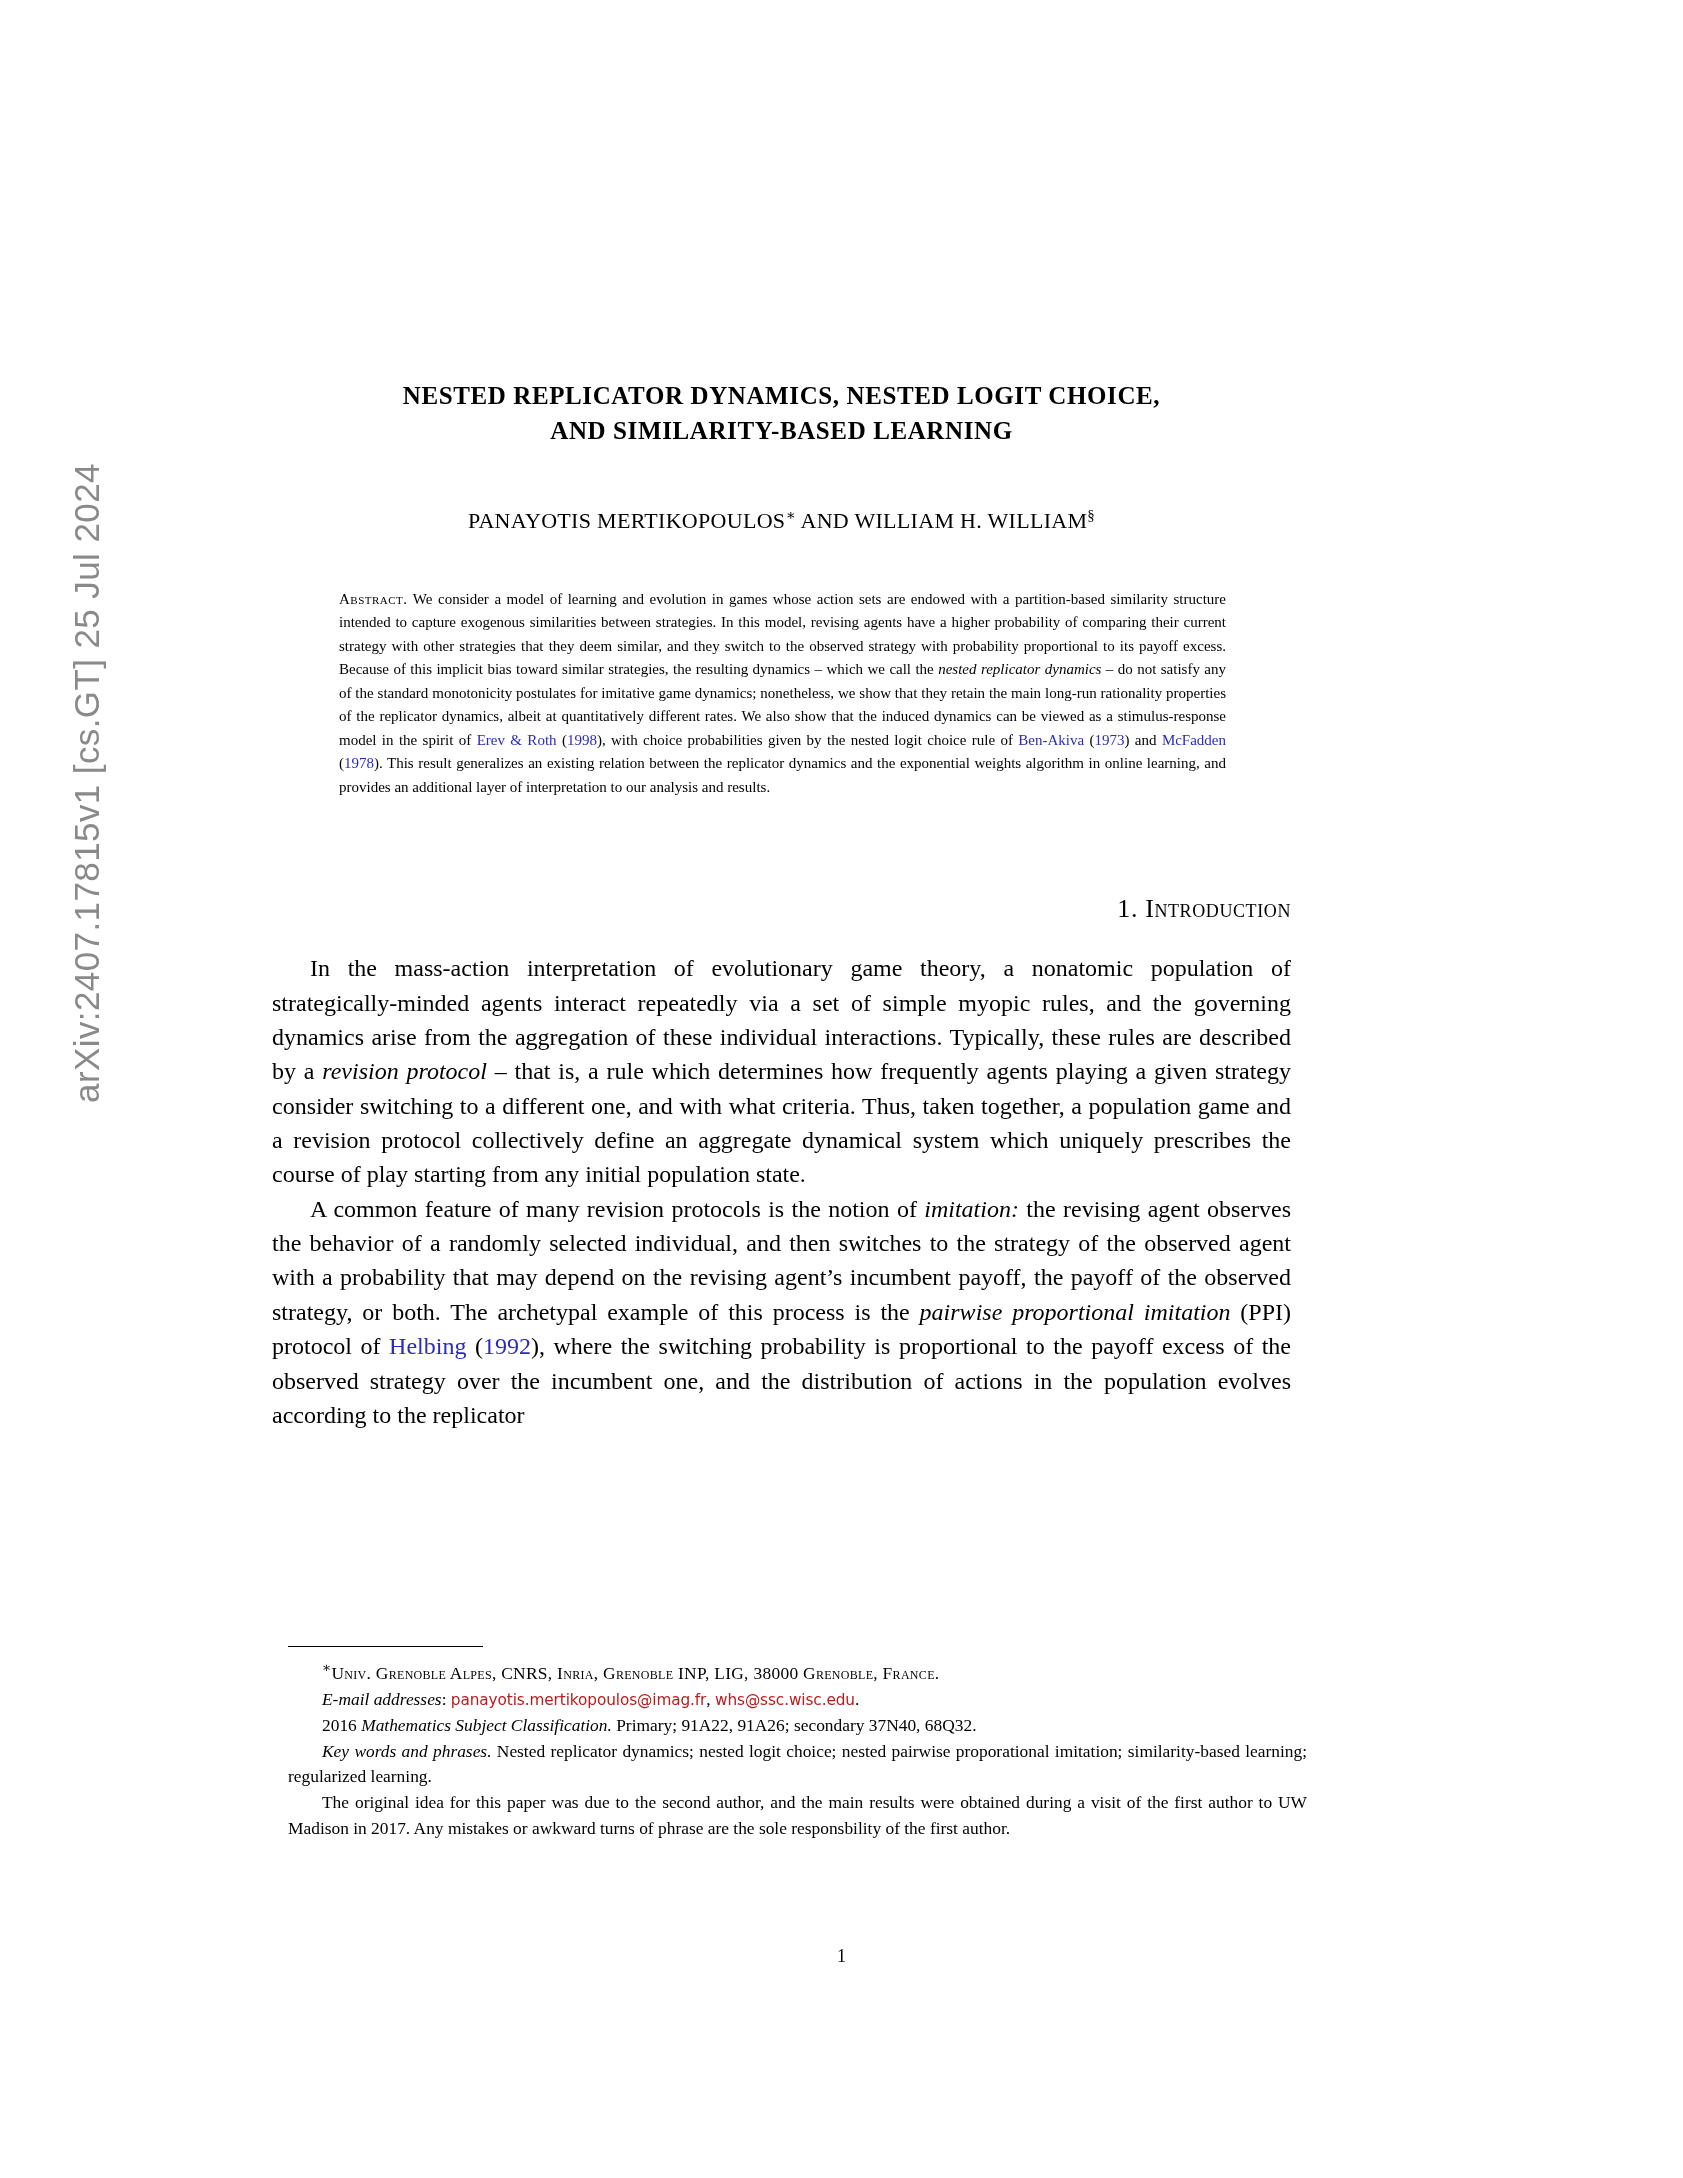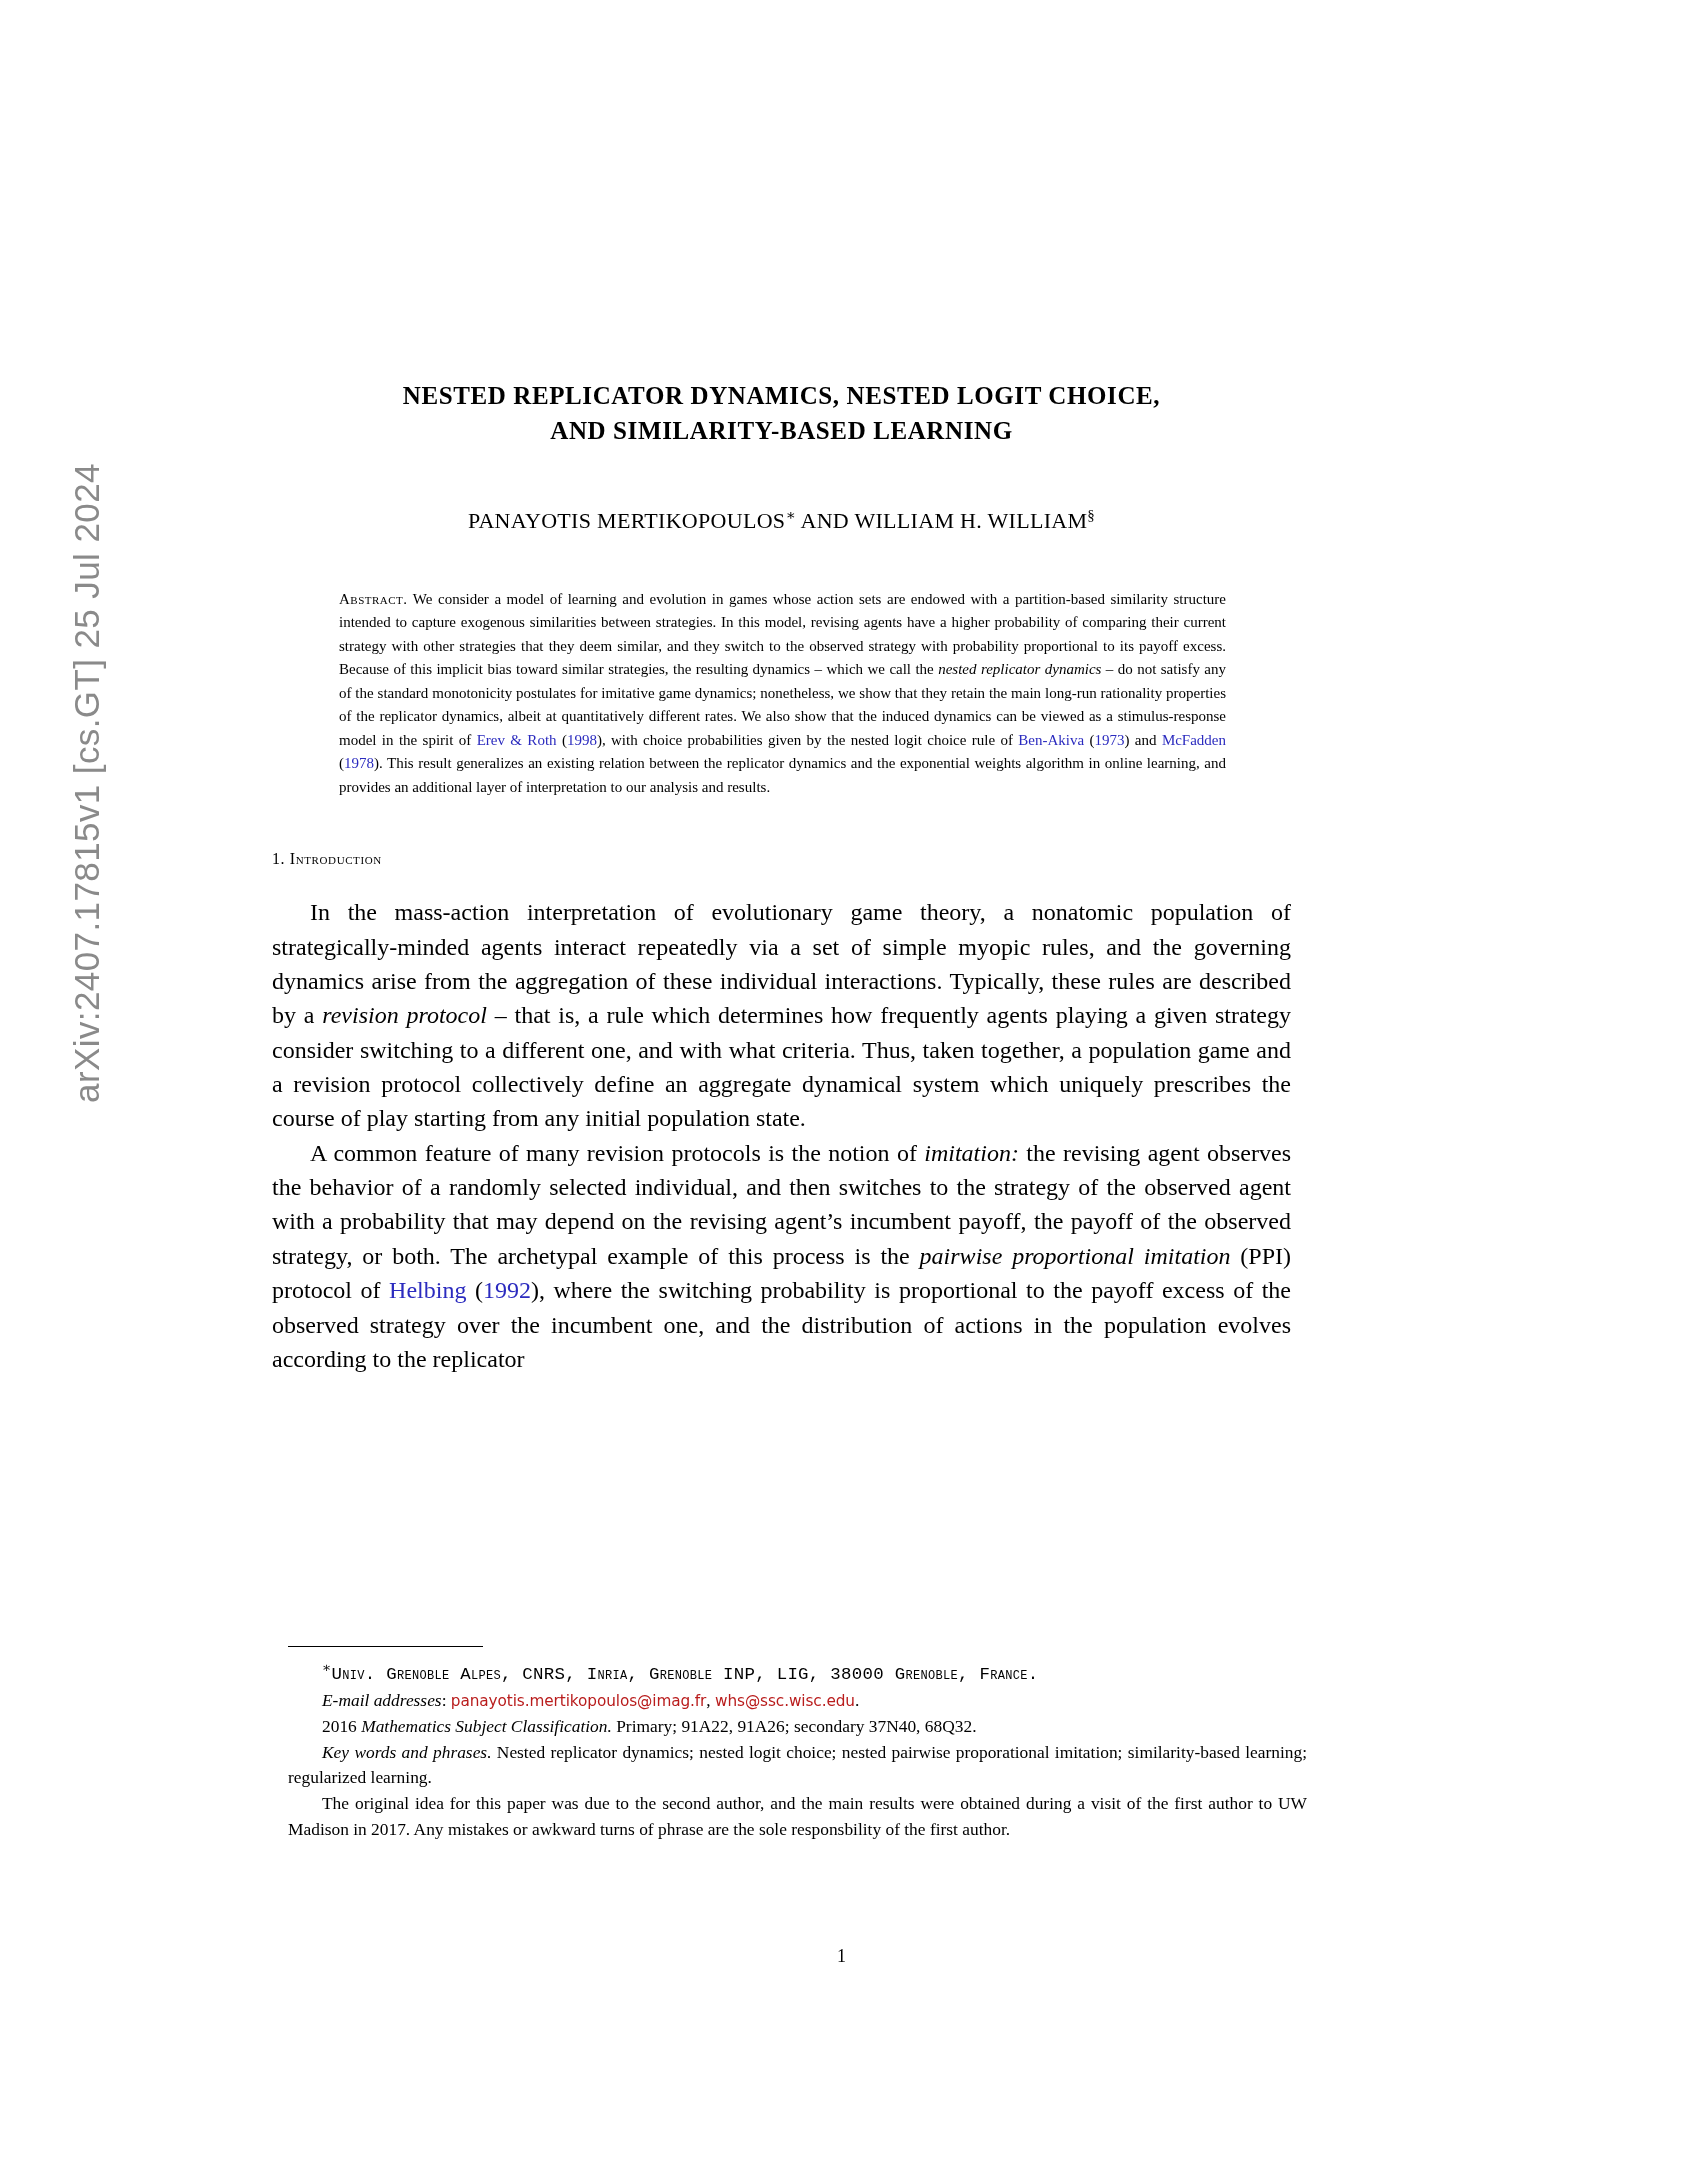--- a/index.html
+++ b/index.html
@@ -80,23 +80,23 @@
     letter-spacing: 0.5px;
   }
   .it { font-style: italic; }
   a.cite, .cite {
     color: #2b2bbf;
     text-decoration: none;
   }
 
   
   .section-head {
-    margin-top: 51px;
-    text-align: left;
-    font-size: 16px;
+    margin-top: 95px;
+    text-align: right;
+    font-size: 26px;
     font-variant: small-caps;
     letter-spacing: 0.6px;
   }
 
   
   .body {
     margin-top: 27px;
     font-size: 24px;
     line-height: 1.432;
     text-align: justify;
@@ -127,21 +127,20 @@
     text-align: justify;
     text-justify: inter-word;
   }
   .footnotes p {
     margin: 0;
     text-indent: 34px;
   }
   .fn-sc {
     font-variant: small-caps;
     letter-spacing: 0.3px;
-    font-family: Liberation Mono, monospace;
   }
   .fn-mark {
     font-size: 0.8em;
     vertical-align: super;
     line-height: 0;
   }
   .mono-mail {
     font-family: "DejaVu Sans", "Liberation Sans", sans-serif;
     font-size: 0.88em;
     color: #b91c1c;

